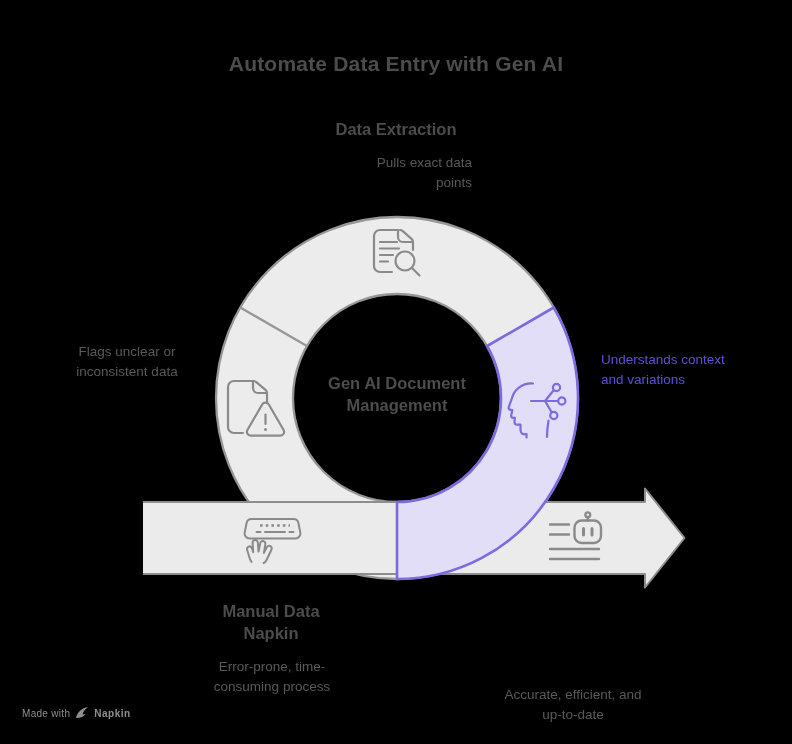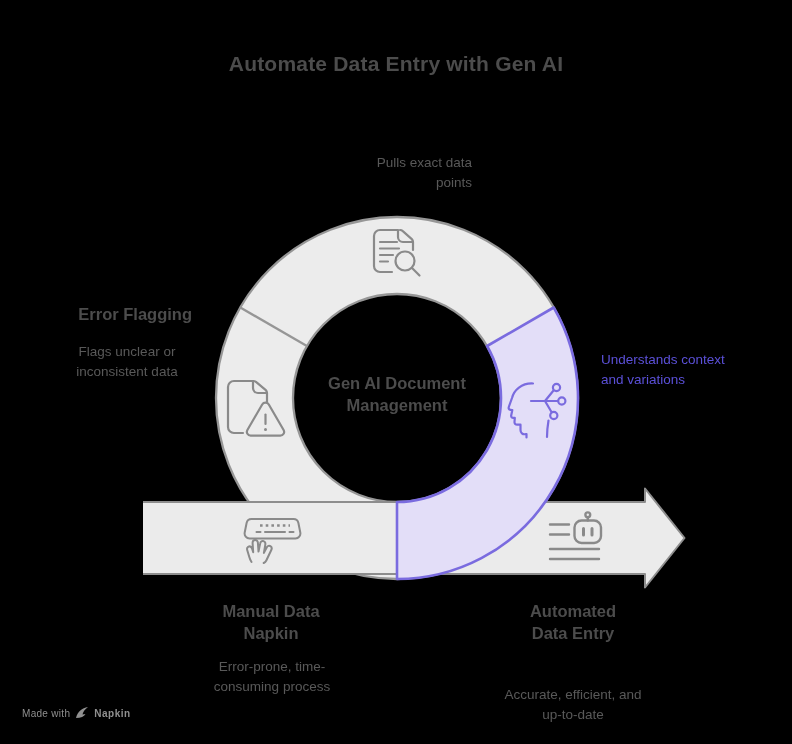--- a/index.html
+++ b/index.html
@@ -101,33 +101,32 @@
       <path d="M550,524.5 h19 M550,534.5 h19 M550,549 h49 M550,559 h49"></path>
       <rect x="574.5" y="520.5" width="26.5" height="22.5" rx="7" fill="#EBEBEB"></rect>
       <path d="M583.5,528.5 v6.5 M592,528.5 v6.5" stroke-width="3"></path>
       <path d="M587.8,520.5 v-3"></path>
       <circle cx="587.8" cy="514.8" r="2.4"></circle>
     </g>
   </svg>
 
   <div class="txt title">Automate Data Entry with Gen AI</div>
 
+  <div class="txt heading t-center" style="left:296px; top:119px; width:200px;">Data Extraction</div>
   <div class="txt body-txt t-center" style="left:352px; top:153px; width:120px;text-align:right;">Pulls exact data points</div>
 
-  <div class="txt heading t-right" style="left:52px; top:304px; width:140px;">Error Flagging</div>
   <div class="txt body-txt t-right" style="left:62px; top:342px; width:130px;text-align:center;">Flags unclear or inconsistent data</div>
 
   <div class="txt body-txt t-left purple" style="left:601px; top:350px; width:135px;">Understands context and variations</div>
 
   <div class="txt heading t-center" style="left:317px; top:373px; width:160px;">Gen AI Document Management</div>
 
   <div class="txt heading t-center" style="left:215px; top:601px; width:112px;">Manual Data Napkin</div>
   <div class="txt body-txt t-center" style="left:202px; top:657px; width:140px;">Error-prone, time-consuming process</div>
 
-  <div class="txt heading t-center" style="left:523px; top:601px; width:100px;">Automated Data Entry</div>
   <div class="txt body-txt t-center" style="left:503px; top:657px; width:140px;margin-top:28px;">Accurate, efficient, and up-to-date</div>
 
   <div class="watermark">
     <span>Made with</span>
     <svg width="14" height="14" viewBox="0 0 14 14">
       <path d="M1,12 C2.5,5.5 7,2 13,1 C9.5,3.5 8,6 7.5,8.5 L10.5,8 C9,10.5 6,12 1,12 Z" fill="#909090"></path>
     </svg>
     <span class="brand">Napkin</span>
   </div>
 

